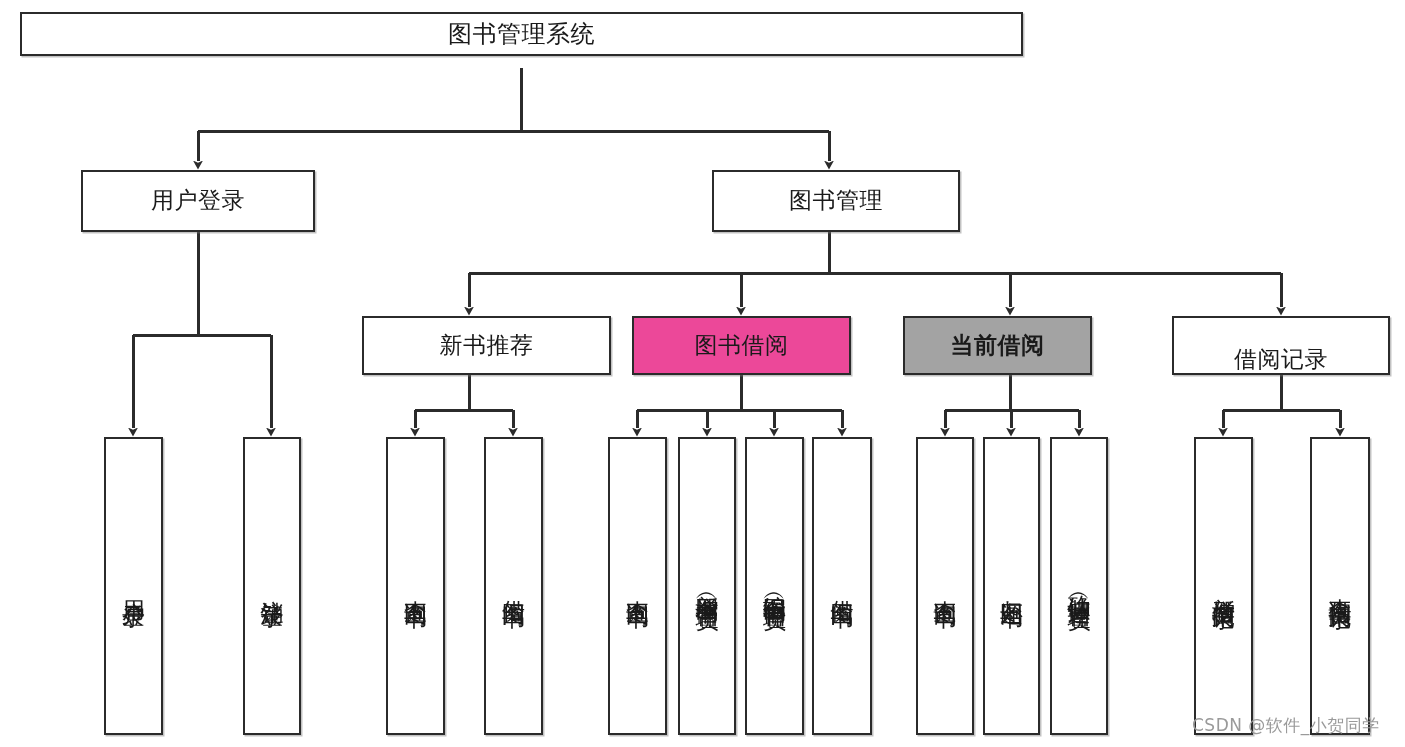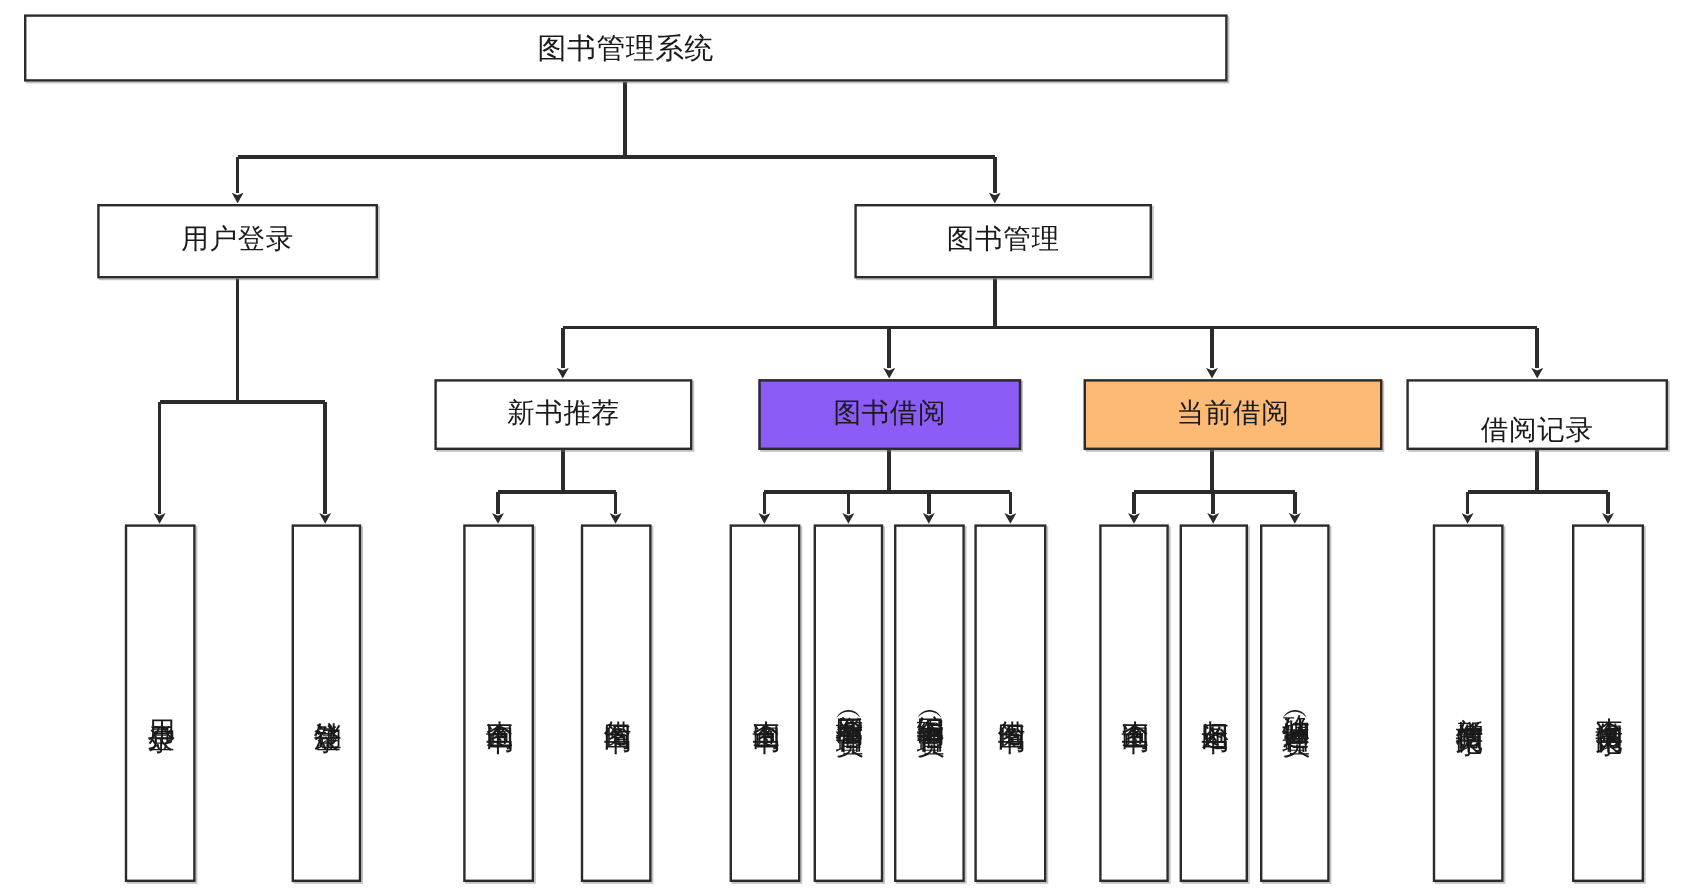--- a/index.html
+++ b/index.html
@@ -101,36 +101,36 @@
         <line x1="1011" y1="410" x2="1011" y2="428" stroke="#2b2b2b" stroke-width="3" shape-rendering="crispEdges" marker-end="url(#arrowhead)"></line>
         <line x1="1079" y1="410" x2="1079" y2="428" stroke="#2b2b2b" stroke-width="3" shape-rendering="crispEdges" marker-end="url(#arrowhead)"></line>
         <line x1="1281" y1="375" x2="1281" y2="410" stroke="#2b2b2b" stroke-width="3" shape-rendering="crispEdges"></line>
         <line x1="1223" y1="410" x2="1340" y2="410" stroke="#2b2b2b" stroke-width="3" shape-rendering="crispEdges"></line>
         <line x1="1223" y1="410" x2="1223" y2="428" stroke="#2b2b2b" stroke-width="3" shape-rendering="crispEdges" marker-end="url(#arrowhead)"></line>
         <line x1="1340" y1="410" x2="1340" y2="428" stroke="#2b2b2b" stroke-width="3" shape-rendering="crispEdges" marker-end="url(#arrowhead)"></line>
       </g>
   </svg>
 
   <div id="nodes-layer">
-      <div class="node horizontal root" style="left: 20px; top: 12px; width: 1003px; height: 56px; border-color: rgb(43, 43, 43); background: rgb(255, 255, 255);">
+      <div class="node horizontal root" style="left: 20px; top: 12px; width: 1003px; height: 44px; border-color: rgb(43, 43, 43); background: rgb(255, 255, 255);">
         <div class="label" style="color: rgb(26, 26, 26);">图书管理系统</div>
       </div>
       <div class="node horizontal level2" style="left: 81px; top: 170px; width: 234px; height: 62px; border-color: rgb(43, 43, 43); background: rgb(255, 255, 255);">
         <div class="label" style="color: rgb(26, 26, 26);">用户登录</div>
       </div>
       <div class="node horizontal level2" style="left: 712px; top: 170px; width: 248px; height: 62px; border-color: rgb(43, 43, 43); background: rgb(255, 255, 255);">
         <div class="label" style="color: rgb(26, 26, 26);">图书管理</div>
       </div>
-      <div class="node horizontal level3" style="left: 362px; top: 316px; width: 215px; height: 59px; border-color: rgb(43, 43, 43); background: rgb(255, 255, 255);">
+      <div class="node horizontal level3" style="left: 362px; top: 316px; width: 249px; height: 59px; border-color: rgb(43, 43, 43); background: rgb(255, 255, 255);">
         <div class="label" style="color: rgb(26, 26, 26);">新书推荐</div>
       </div>
-      <div class="node horizontal level3" style="left: 632px; top: 316px; width: 219px; height: 59px; border-color: rgb(43, 43, 43); background: #8b5cf6; align-items: center;">
+      <div class="node horizontal level3" style="left: 632px; top: 316px; width: 219px; height: 59px; border-color: rgb(43, 43, 43); background: #ec4899; align-items: center;">
         <div class="label" style="color: rgb(26, 26, 26);">图书借阅</div>
       </div>
-      <div class="node horizontal level3" style="left: 903px; top: 316px; width: 249px; height: 59px; border-color: rgb(43, 43, 43); background: #fdba74;">
+      <div class="node horizontal level3" style="left: 903px; top: 316px; width: 189px; height: 59px; border-color: rgb(43, 43, 43); background: #a3a3a3; font-weight: bold;">
         <div class="label" style="color: rgb(26, 26, 26);">当前借阅</div>
       </div>
       <div class="node horizontal level3" style="left: 1172px; top: 316px; width: 218px; height: 59px; border-color: rgb(43, 43, 43); background: rgb(255, 255, 255); align-items: flex-end;">
         <div class="label" style="color: rgb(26, 26, 26);">借阅记录</div>
       </div>
       <div class="node vertical leaf" style="left: 104px; top: 437px; width: 59px; height: 298px; border-color: rgb(43, 43, 43); background: rgb(255, 255, 255);">
         <div class="label" style="color: rgb(26, 26, 26);">用户登录</div>
       </div>
       <div class="node vertical leaf" style="left: 243px; top: 437px; width: 58px; height: 298px; border-color: rgb(43, 43, 43); background: rgb(255, 255, 255);">
         <div class="label" style="color: rgb(26, 26, 26);">注销登录</div>
@@ -163,14 +163,15 @@
         <div class="label" style="color: rgb(26, 26, 26);">确认归还（管理员）</div>
       </div>
       <div class="node vertical leaf" style="left: 1194px; top: 437px; width: 59px; height: 298px; border-color: rgb(43, 43, 43); background: rgb(255, 255, 255);">
         <div class="label" style="color: rgb(26, 26, 26);">新增借阅记录</div>
       </div>
       <div class="node vertical leaf" style="left: 1310px; top: 437px; width: 60px; height: 298px; border-color: rgb(43, 43, 43); background: rgb(255, 255, 255);">
         <div class="label" style="color: rgb(26, 26, 26);">查询借阅记录</div>
       </div>
     </div>
 
+  <div id="watermark" style="left: 1192px; top: 714px; color: rgb(154, 154, 154);">CSDN @软件_小贺同学</div>
 
 </div>
 
 </body></html>

